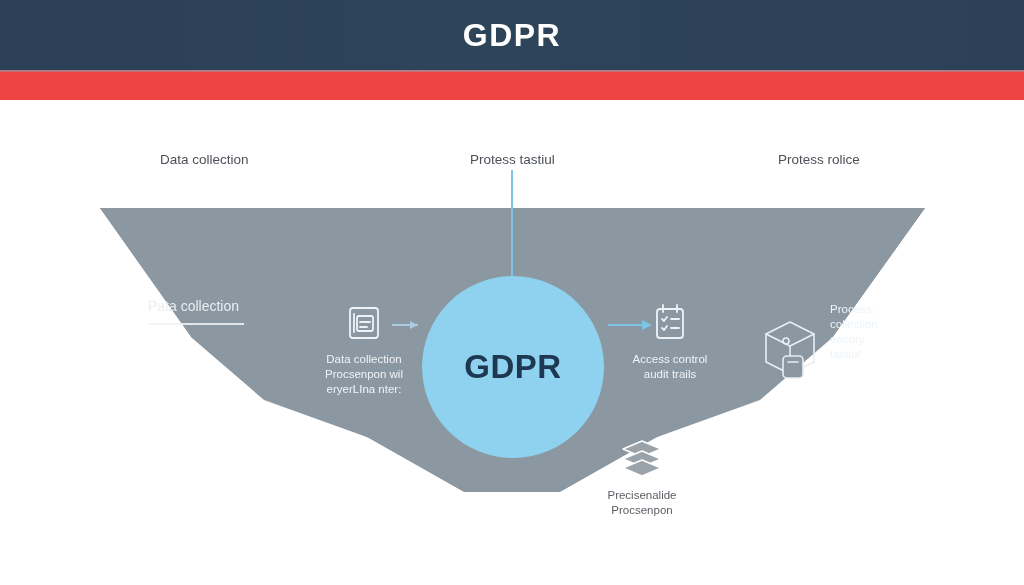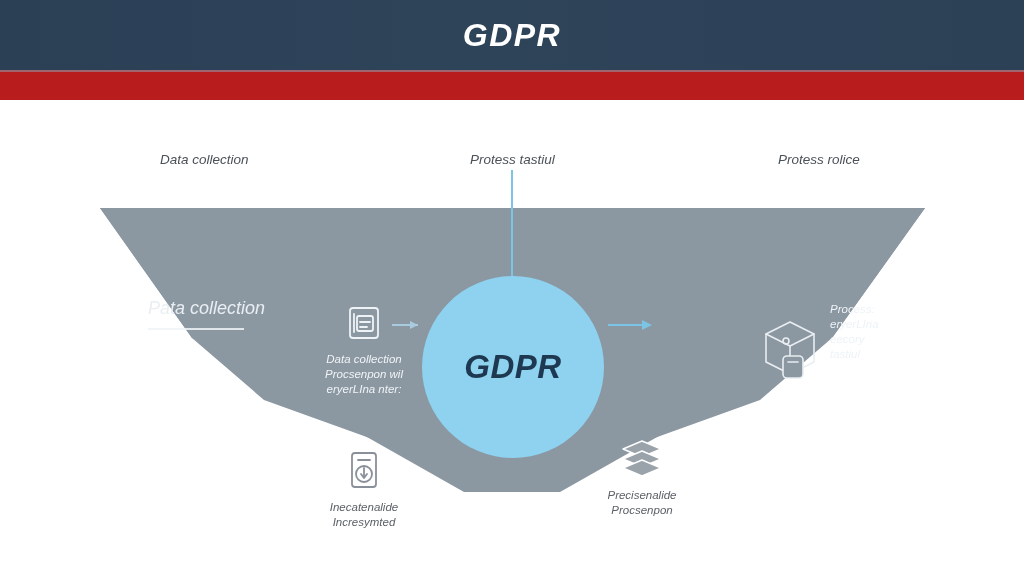--- a/index.html
+++ b/index.html
@@ -12,23 +12,22 @@
     height: 585px;
     background: #ffffff;
     font-family: "Liberation Sans", sans-serif;
     overflow: hidden;
   }
 
   .page {
     position: relative;
     width: 1024px;
     height: 548px;
-    background: #b91c1c;
+    background: #ef4444;
     overflow: hidden;
-    font-style: italic;
   }
 
   
   .header {
     position: absolute;
     left: 0;
     top: 0;
     width: 1024px;
     height: 70px;
     background: #2c4258;
@@ -109,21 +108,21 @@
 
   
   .band-heading {
     position: absolute;
     left: 148px;
     top: 198px;
     width: 230px;
   }
   .band-heading-text {
     color: #e9eef2;
-    font-size: 18px;
+    font-size: 14px;
     font-family: "Liberation Sans", sans-serif;
     white-space: nowrap;
   }
   .band-heading-rule {
     margin-top: 9px;
     width: 96px;
     height: 2px;
     background: #eef3f6;
     opacity: .85;
   }
@@ -218,21 +217,21 @@
         <polyline points="10,22 34,10 58,22 58,50 34,62 10,50 10,22"></polyline>
         <polyline points="10,22 34,34 58,22"></polyline>
         <line x1="34" y1="34" x2="34" y2="62"></line>
         <rect x="27" y="44" width="20" height="22" rx="4" fill="#8b97a1"></rect>
         <line x1="32" y1="50" x2="42" y2="50"></line>
         <circle cx="30" cy="29" r="3"></circle>
       </g>
     </svg>
     <div class="band-right-text">
       <div>Process:</div>
-      <div>eryerLIna</div>
+      <div>collection</div>
       <div>eecory</div>
       <div>tastiul</div>
     </div>
 
     <div class="center-circle">
       <div class="center-circle-label">GDPR</div>
     </div>
 
     <div class="node on-band node-left">
       <div class="icon-wrap">
@@ -246,38 +245,40 @@
           </g>
         </svg>
       </div>
       <div class="node-caption">
         <div>Data collection</div>
         <div>Procsenpon wil</div>
         <div>eryerLIna nter:</div>
       </div>
     </div>
 
-
-    <div class="node on-white node-bl">
+    <div class="node on-band node-right">
       <div class="icon-wrap">
-        <svg class="icon-svg" width="38" height="44" viewBox="0 0 38 44">
-          <g fill="none" stroke="#8a9099" stroke-width="1.8" stroke-linejoin="round" stroke-linecap="round">
-            <rect x="7" y="4" width="24" height="34" rx="3"></rect>
-            <line x1="13" y1="11" x2="25" y2="11"></line>
-            <circle cx="19" cy="25" r="8"></circle>
-            <line x1="19" y1="19" x2="19" y2="27"></line>
-            <polyline points="16,25 19,29 22,25"></polyline>
+        <svg class="icon-svg" width="40" height="42" viewBox="0 0 40 42">
+          <g fill="none" stroke="#eef3f7" stroke-width="1.8" stroke-linejoin="round" stroke-linecap="round">
+            <rect x="7" y="7" width="26" height="29" rx="3"></rect>
+            <line x1="13" y1="3" x2="13" y2="10"></line>
+            <line x1="27" y1="3" x2="27" y2="10"></line>
+            <polyline points="12,17 14,19 17,15"></polyline>
+            <line x1="21" y1="17" x2="29" y2="17"></line>
+            <polyline points="12,26 14,28 17,24"></polyline>
+            <line x1="21" y1="26" x2="29" y2="26"></line>
           </g>
         </svg>
       </div>
       <div class="node-caption">
-        <div>Inecatenalide</div>
-        <div>Incresymted</div>
-      </div>
-    </div>
+        <div>Access control</div>
+        <div>audit trails</div>
+      </div>
+    </div>
+
 
     <div class="node on-white node-br">
       <div class="icon-wrap">
         <svg class="icon-svg" width="46" height="42" viewBox="0 0 46 42">
           <g fill="#9aa2aa" stroke="#ffffff" stroke-width="1.4" stroke-linejoin="round">
             <polygon points="23,3 42,11 23,19 4,11"></polygon>
             <polygon points="23,13 42,21 23,29 4,21"></polygon>
             <polygon points="23,22 42,30 23,38 4,30"></polygon>
           </g>
         </svg>

